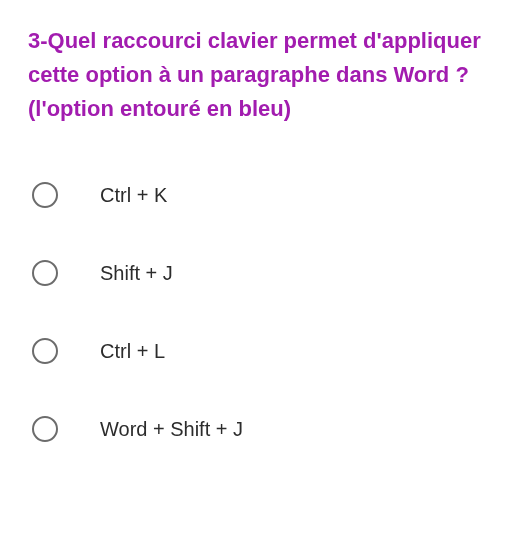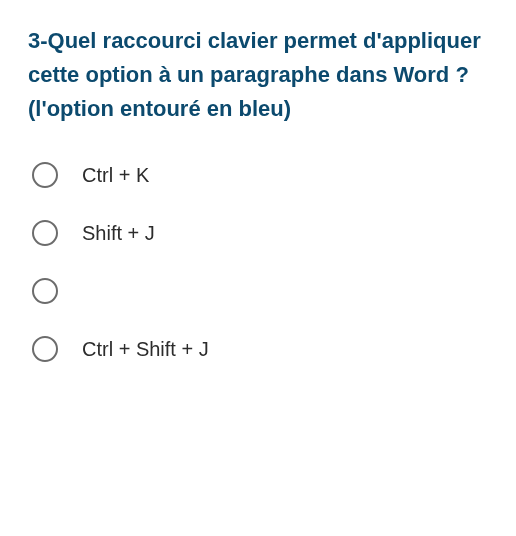--- a/index.html
+++ b/index.html
@@ -11,34 +11,35 @@
     font-family: Arial, Helvetica, sans-serif;
     background: #ffffff;
     padding: 24px 28px;
     width: 516px;
     color: #212121;
   }
   .question-title {
     font-size: 22px;
     font-weight: 700;
     line-height: 1.55;
-    color: #0c4a6e;
+    color: #a21caf;
     margin-bottom: 36px;
   }
   .options {
     display: flex;
     flex-direction: column;
     gap: 32px;
     padding-left: 4px;
   }
   .option {
     display: flex;
     align-items: center;
-    gap: 24px;
+    gap: 42px;
     cursor: pointer;
+    margin-top: 20px;
   }
   .radio {
     width: 26px;
     height: 26px;
     border: 2px solid #6c6c6c;
     border-radius: 50%;
     flex-shrink: 0;
     background: #ffffff;
   }
   .option-label {
@@ -59,20 +60,21 @@
     <span class="option-label">Ctrl + K</span>
   </div>
 
   <div class="option">
     <span class="radio"></span>
     <span class="option-label">Shift + J</span>
   </div>
 
   <div class="option">
     <span class="radio"></span>
+    <span class="option-label">Ctrl + L</span>
   </div>
 
   <div class="option">
     <span class="radio"></span>
-    <span class="option-label">Ctrl + Shift + J</span>
+    <span class="option-label">Word + Shift + J</span>
   </div>
 
 </div>
 
 </body></html>

